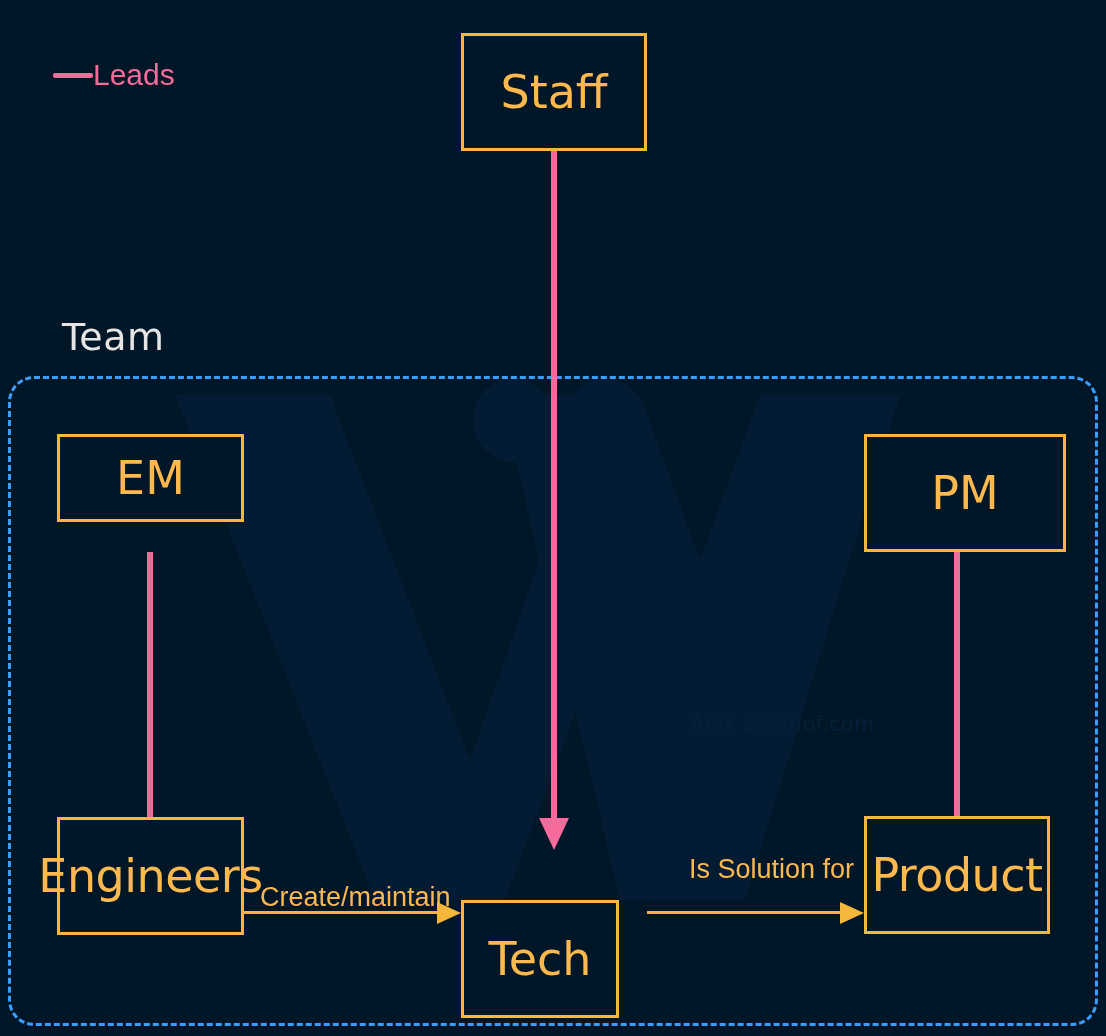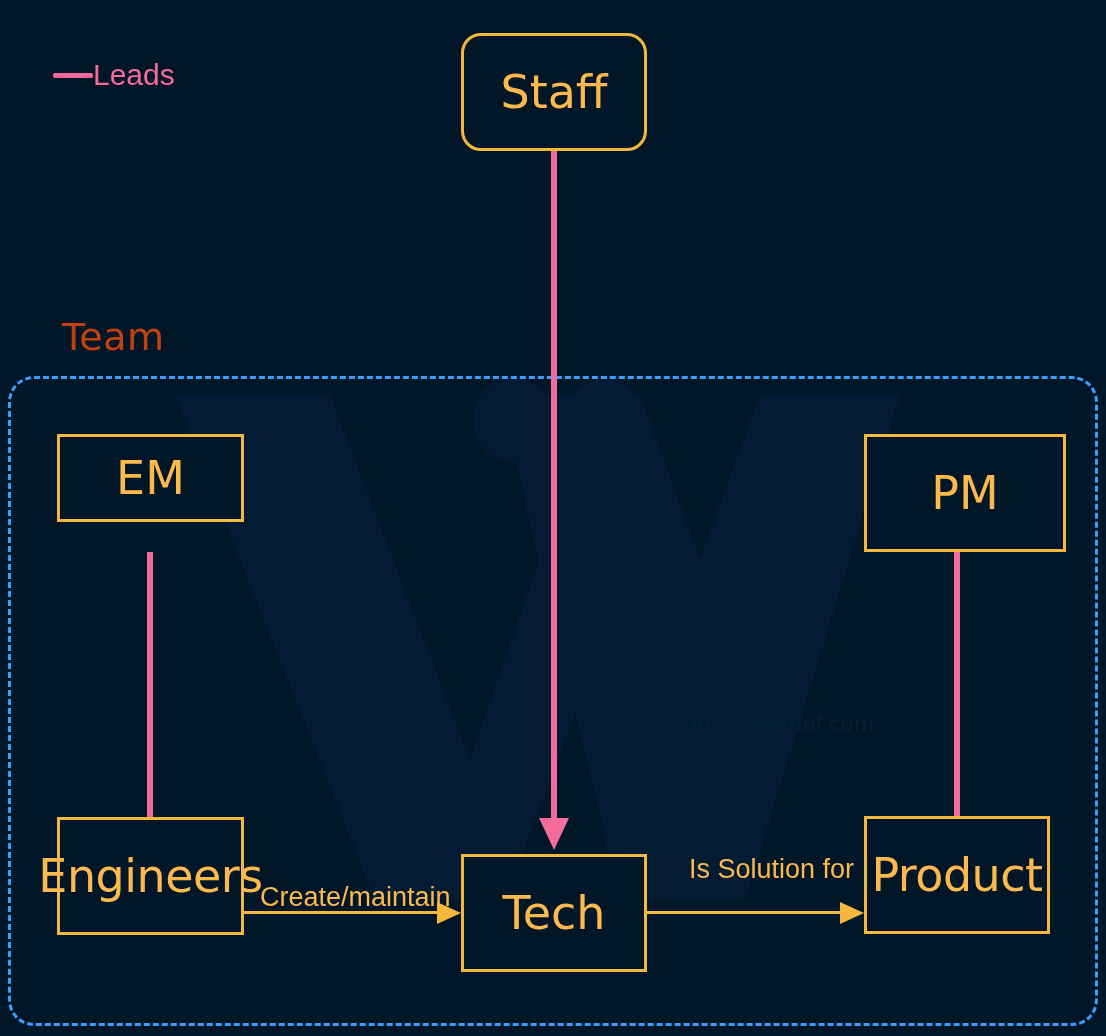--- a/index.html
+++ b/index.html
@@ -29,21 +29,21 @@
   
   .group-box {
     position: absolute;
     box-sizing: border-box;
     border: 3px dashed #3B9EFF;
     border-radius: 26px;
     background: transparent;
   }
   .group-label {
     position: absolute;
-    color: #c2410c;
+    color: #e5e5e5;
     font-size: 38px;
     letter-spacing: 0.5px;
     white-space: nowrap;
     line-height: 1;
   }
   
   .node {
     position: absolute;
     box-sizing: border-box;
     border: 3px solid #F5B83D;
@@ -161,37 +161,37 @@
   <div class="edge-line orange" style="left:244px; top:911px; width:204px; height:3px;"></div>
   <div class="arrow-right" style="left:437px; top:902px;"></div>
   <div class="edge-label" style="left:260px; top:884px;">Create/maintain</div>
 
   <div class="edge-line orange" style="left:647px; top:911px; width:204px; height:3px;"></div>
   <div class="arrow-right" style="left:840px; top:902px;"></div>
   <div class="edge-label" style="left:653px; top:856px;margin-left:36px;">Is Solution for</div>
 
   <div id="watermark-text">Alex Ewerlof.com</div>
 
-  <div class="node" style="left:461px; top:33px; width:186px; height:118px;border-radius:20px;">
+  <div class="node" style="left:461px; top:33px; width:186px; height:118px;">
     <span class="node-label">Staff</span>
   </div>
 
   <div class="node" style="left:57px; top:434px; width:187px; height:88px;">
     <span class="node-label">EM</span>
   </div>
 
   <div class="node" style="left:864px; top:434px; width:202px; height:118px;">
     <span class="node-label">PM</span>
   </div>
 
   <div class="node wide-text" style="left:57px; top:817px; width:187px; height:118px;">
     <span class="node-label">Engineers</span>
   </div>
 
-  <div class="node" style="left:461px; top:854px; width:186px; height:118px;">
+  <div class="node" style="left:461px; top:900px; width:158px; height:118px;">
     <span class="node-label">Tech</span>
   </div>
 
   <div class="node wide-text" style="left:864px; top:816px; width:186px; height:118px;">
     <span class="node-label">Product</span>
   </div>
 
 </div>
 
 </body></html>

